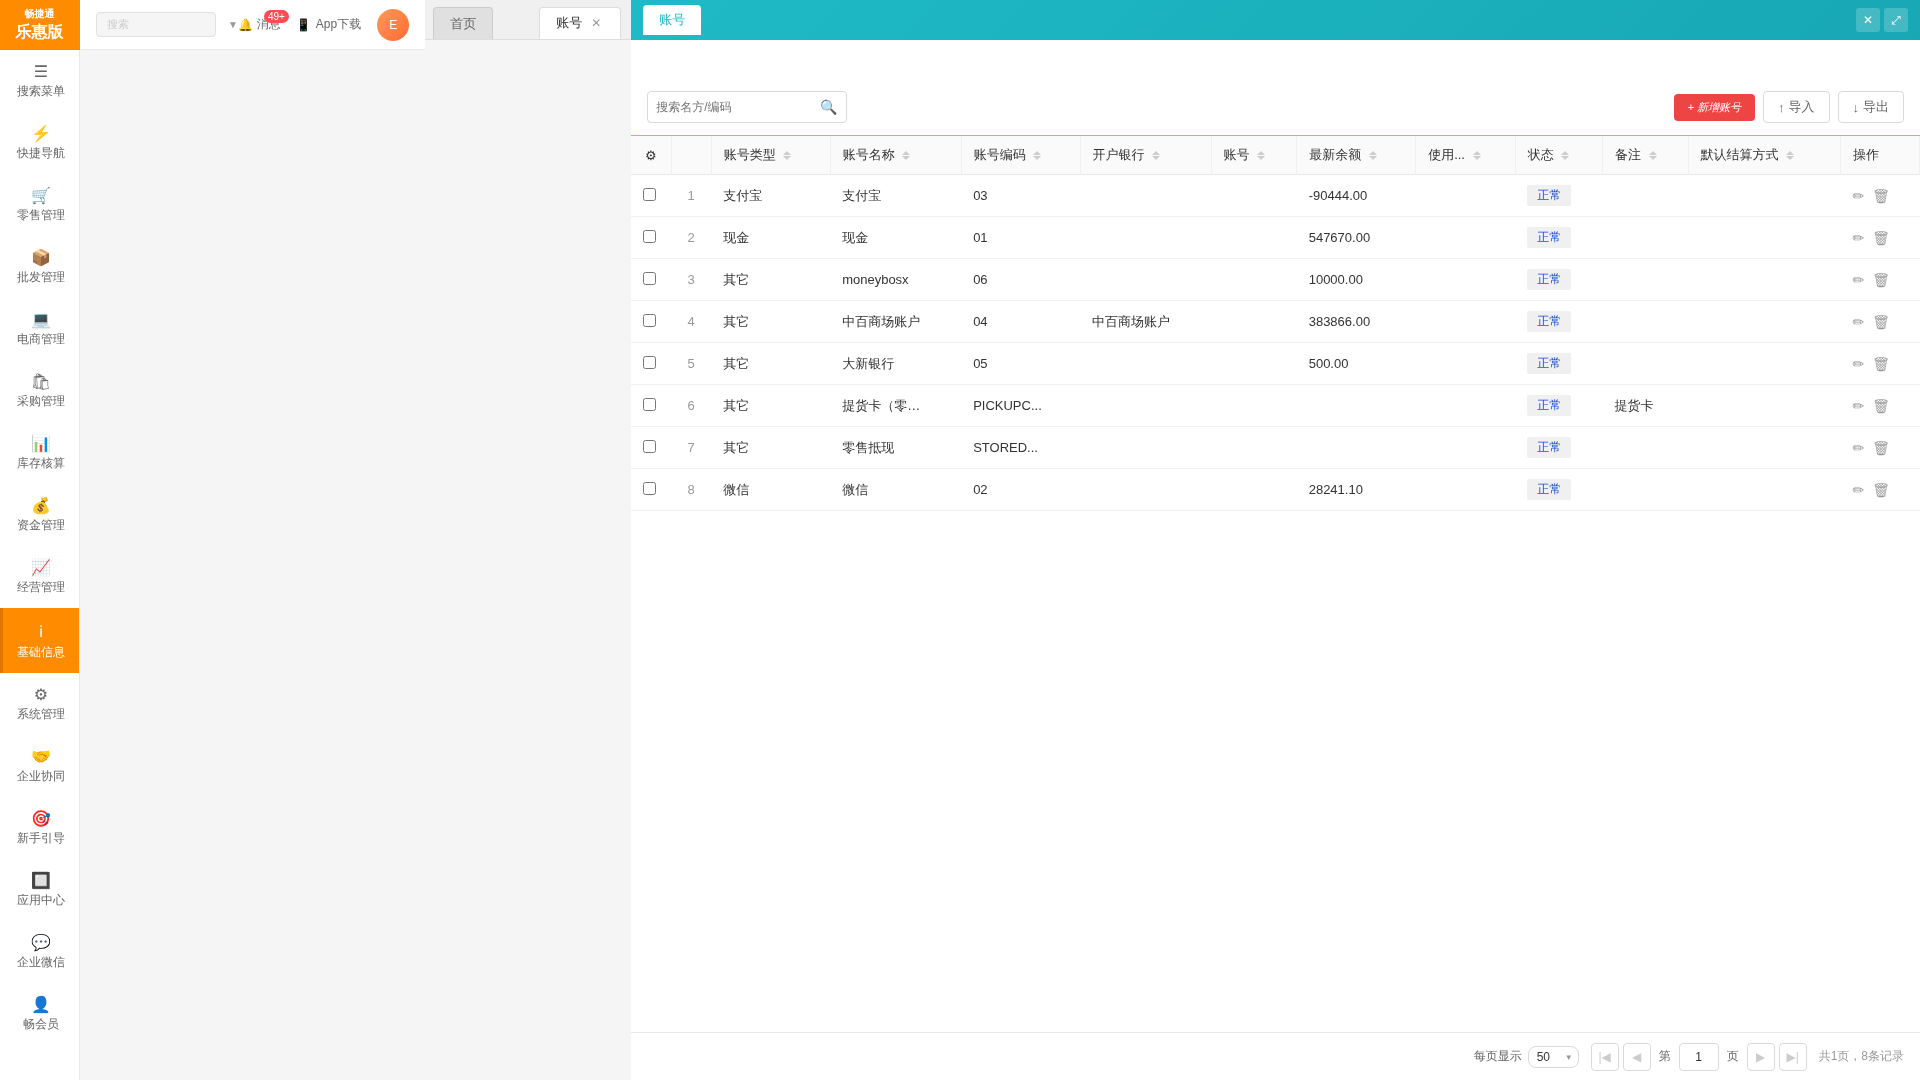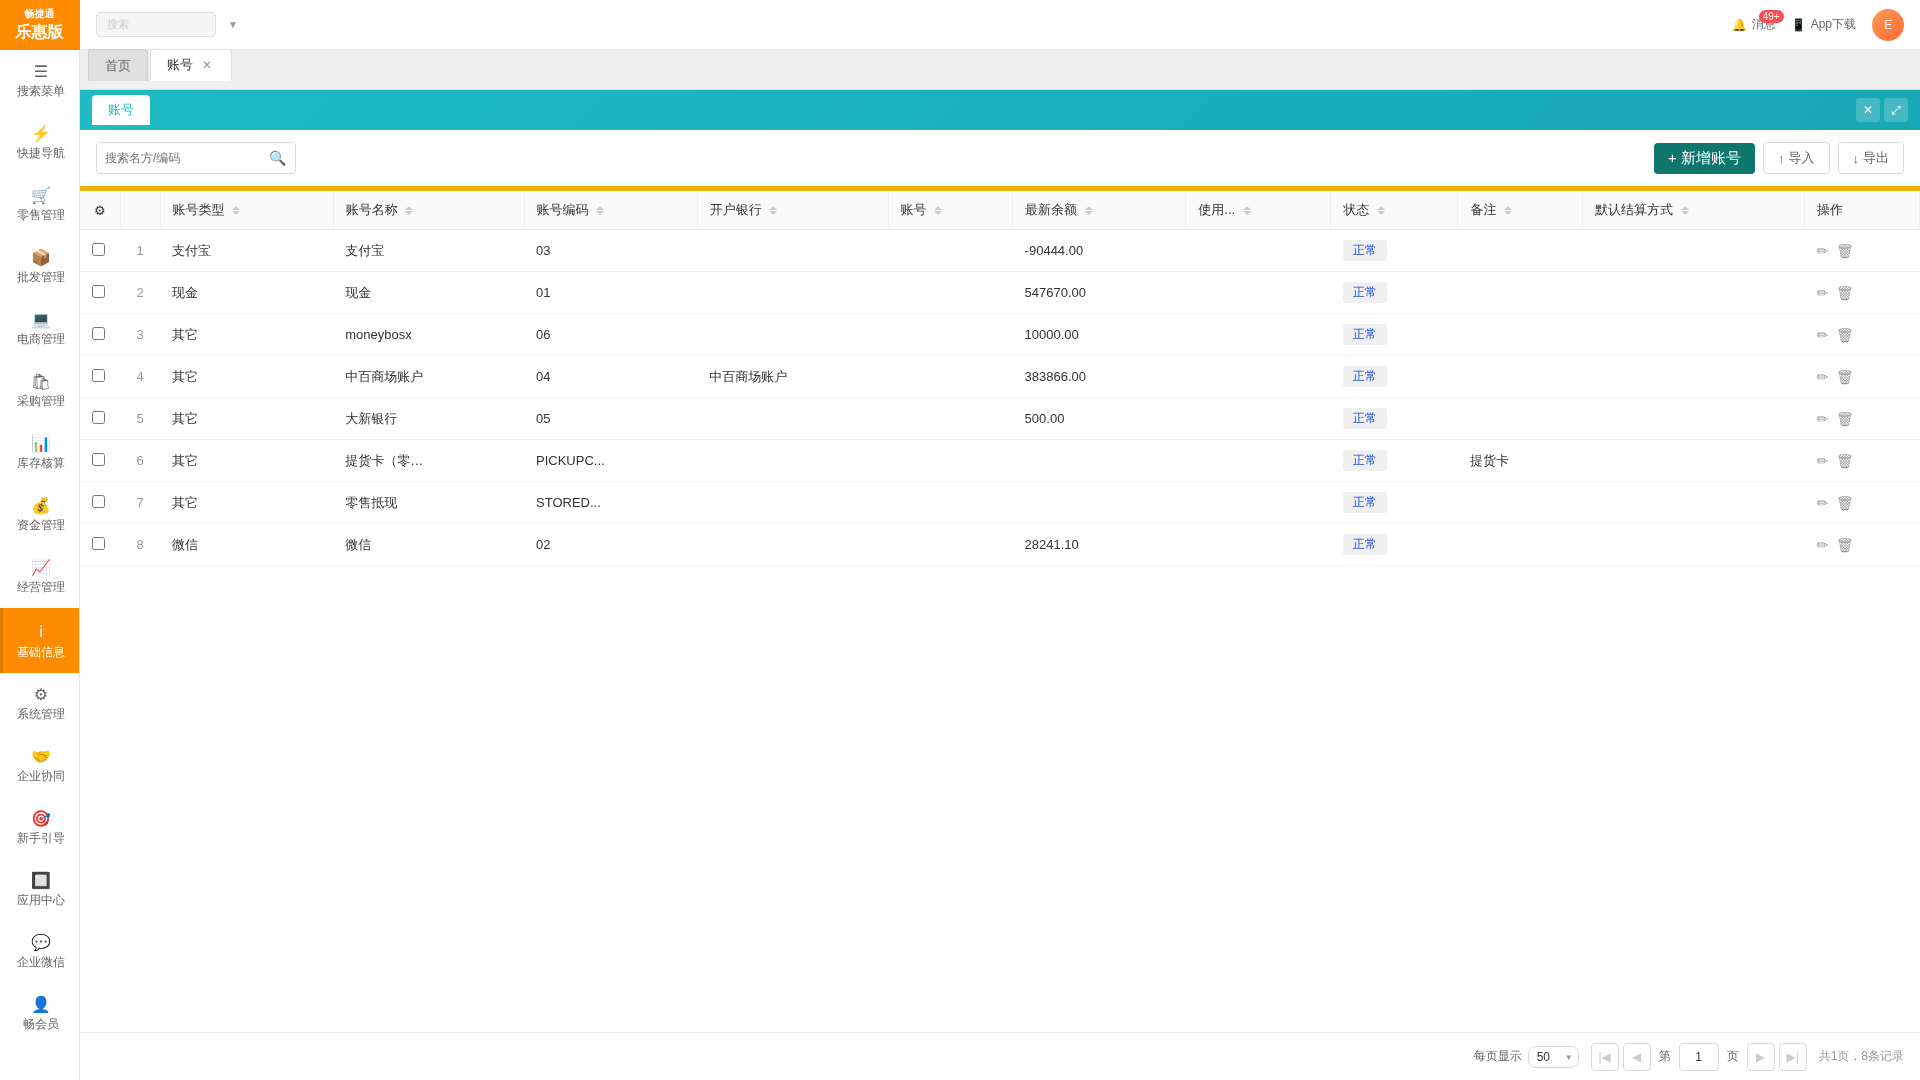--- a/index.html
+++ b/index.html
@@ -50,21 +50,20 @@
       border-left: 3px solid transparent;
       transition: all 0.2s;
     }
     .sidebar-item.active { background: #ff8c00; color: #fff; border-left-color: #e07800; }
     .sidebar-item .icon { font-size: 16px; display: block; margin-bottom: 2px; }
 
     
     .main-area {
       flex: 1;
       display: flex;
-      flex-direction: column;
       overflow: hidden;
       justify-content: flex-end;
     }
 
     
     .top-header {
       height: 50px;
       background: #fff;
       display: flex;
       align-items: center;
@@ -134,23 +133,24 @@
       font-size: 12px;
       cursor: pointer;
     }
 
     
     .tab-bar {
       height: 40px;
       background: #f0f0f0;
       display: flex;
       align-items: flex-end;
-      padding: 8px 8px;
+      padding: 0 8px;
       flex-shrink: 0;
       border-bottom: 1px solid #ddd;
+      gap: 44px;
     }
     .tab {
       height: 32px;
       padding: 0 16px;
       display: flex;
       align-items: center;
       gap: 6px;
       cursor: pointer;
       border-radius: 4px 4px 0 0;
       font-size: 13px;
@@ -185,22 +185,23 @@
       display: flex;
       flex-direction: column;
       background: #fff;
       position: relative;
     }
     .content-header {
       display: flex;
       align-items: center;
       justify-content: space-between;
       padding: 12px 16px;
-      border-bottom: 5px solid #eab308;
+      border-bottom: 1px solid #eab308;
       flex-shrink: 0;
+      margin-top: 39px;
     }
     .search-box {
       display: flex;
       align-items: center;
       border: 1px solid #d9d9d9;
       border-radius: 4px;
       padding: 0 8px;
       height: 32px;
       width: 200px;
       background: #fff;
@@ -213,30 +214,31 @@
       flex: 1;
       background: transparent;
     }
     .search-icon { color: #999; font-size: 14px; }
     .action-buttons {
       display: flex;
       align-items: center;
       gap: 8px;
     }
     .btn-primary {
-      background: #0f766e;
+      background: #ef4444;
       color: #fff;
       border: none;
       border-radius: 4px;
       padding: 6px 14px;
       cursor: pointer;
-      font-size: 15px;
+      font-size: 11px;
       display: flex;
       align-items: center;
       gap: 4px;
+      font-style: italic;
     }
     .btn-secondary {
       background: #fff;
       color: #666;
       border: 1px solid #d9d9d9;
       border-radius: 4px;
       padding: 6px 14px;
       cursor: pointer;
       font-size: 13px;
       display: flex;

